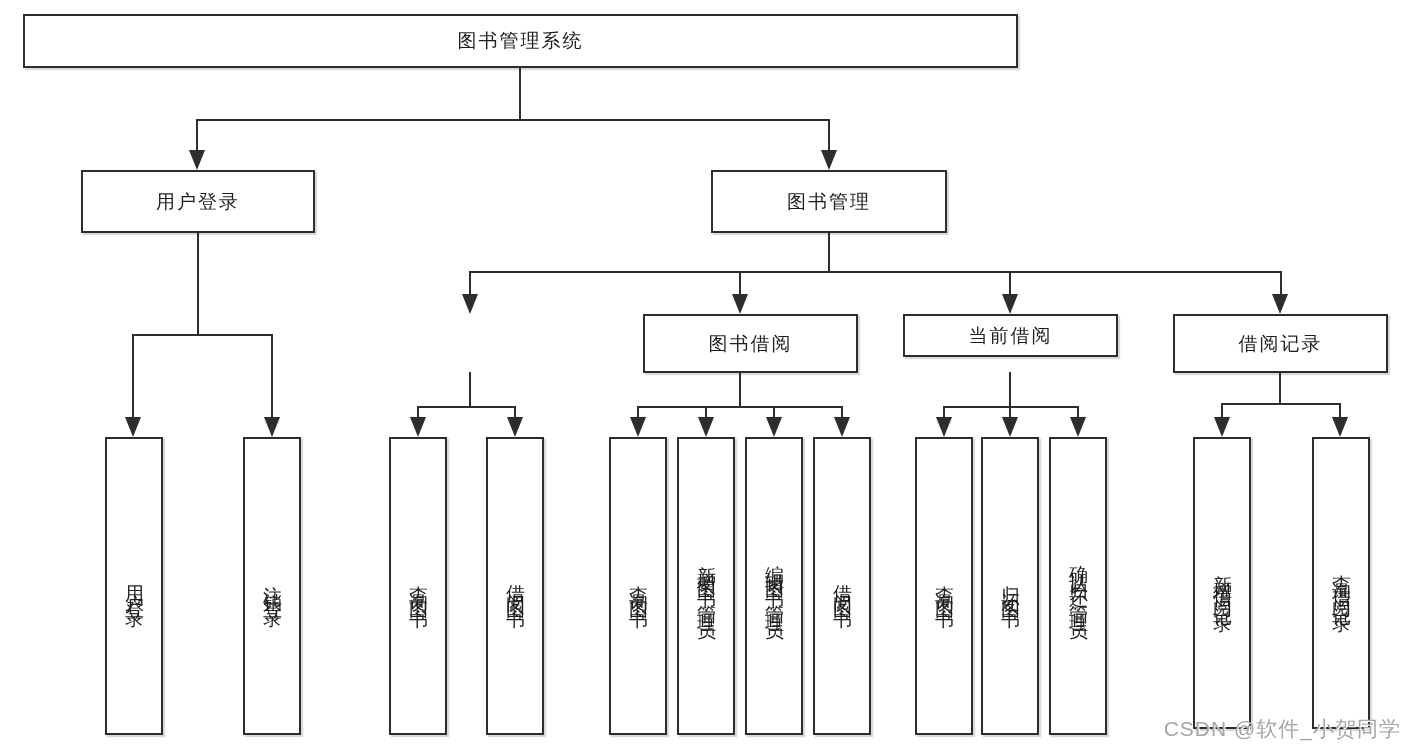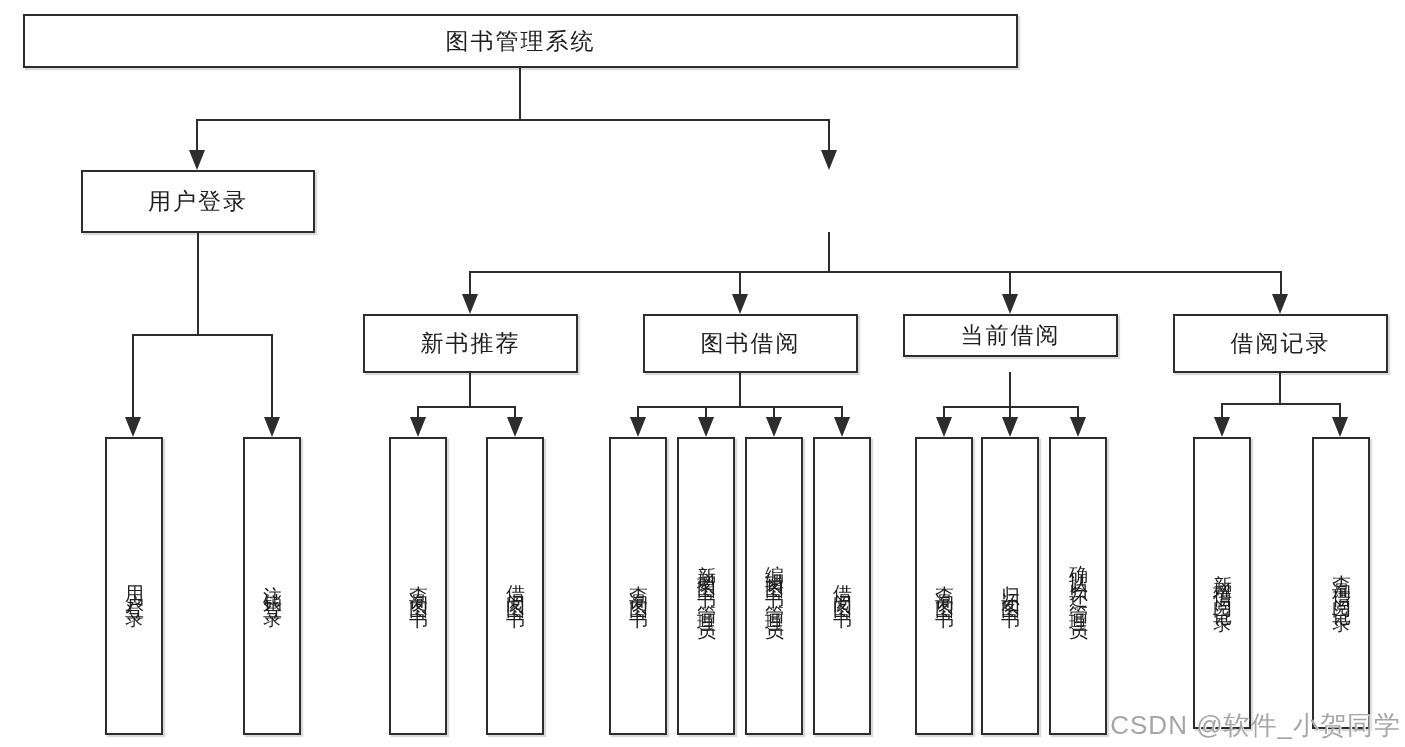--- a/index.html
+++ b/index.html
@@ -16,21 +16,21 @@
     background:var(--bg);
     font-family:"Liberation Sans","DejaVu Sans",sans-serif;
     color:var(--text);
     overflow:hidden;
   }
   .box{
     position:absolute;
     background:#fff;
     border:2px solid var(--line);
     display:flex;align-items:center;justify-content:center;
-    font-size:23px;letter-spacing:2px;
+    font-size:19px;letter-spacing:2px;
     box-shadow:2px 2px 1px rgba(0,0,0,.15);
     white-space:nowrap;
   }
   .vbox{
     position:absolute;
     background:#fff;
     border:2px solid var(--line);
     display:flex;align-items:center;justify-content:center;
     box-shadow:2px 2px 1px rgba(0,0,0,.15);
   }
@@ -44,34 +44,34 @@
   .h{position:absolute;height:2px;background:var(--line);}
   .v{position:absolute;width:2px;background:var(--line);}
   .arr{
     position:absolute;width:0;height:0;
     border-left:8px solid transparent;
     border-right:8px solid transparent;
     border-top:20px solid var(--line);
   }
   .wm{
     position:absolute;right:4px;bottom:4px;
-    font-size:26px;color:var(--wm);letter-spacing:1px;
+    font-size:21px;color:var(--wm);letter-spacing:1px;
     text-shadow:1px 1px 0 #fff;
   }
 </style>
 </head>
 <body>
 
 <div class="canvas">
 
   <div class="box" style="left:23px;top:14px;width:995px;height:54px">图书管理系统</div>
 
   <div class="box" style="left:81px;top:170px;width:234px;height:63px">用户登录</div>
+  <div class="box" style="left:711px;top:170px;width:236px;height:63px">图书管理</div>
 
-  <div class="box" style="left:363px;top:314px;width:215px;height:59px">新书推荐</div>
   <div class="box" style="left:643px;top:314px;width:215px;height:59px">图书借阅</div>
   <div class="box" style="left:903px;top:314px;width:215px;height:43px">当前借阅</div>
   <div class="box" style="left:1173px;top:314px;width:215px;height:59px">借阅记录</div>
 
   <div class="vbox" style="left:105px;top:437px;width:58px;height:298px">
     <span>用户登录</span>
     </div>
   <div class="vbox" style="left:243px;top:437px;width:58px;height:298px">
     <span>注销登录</span>
     </div>

